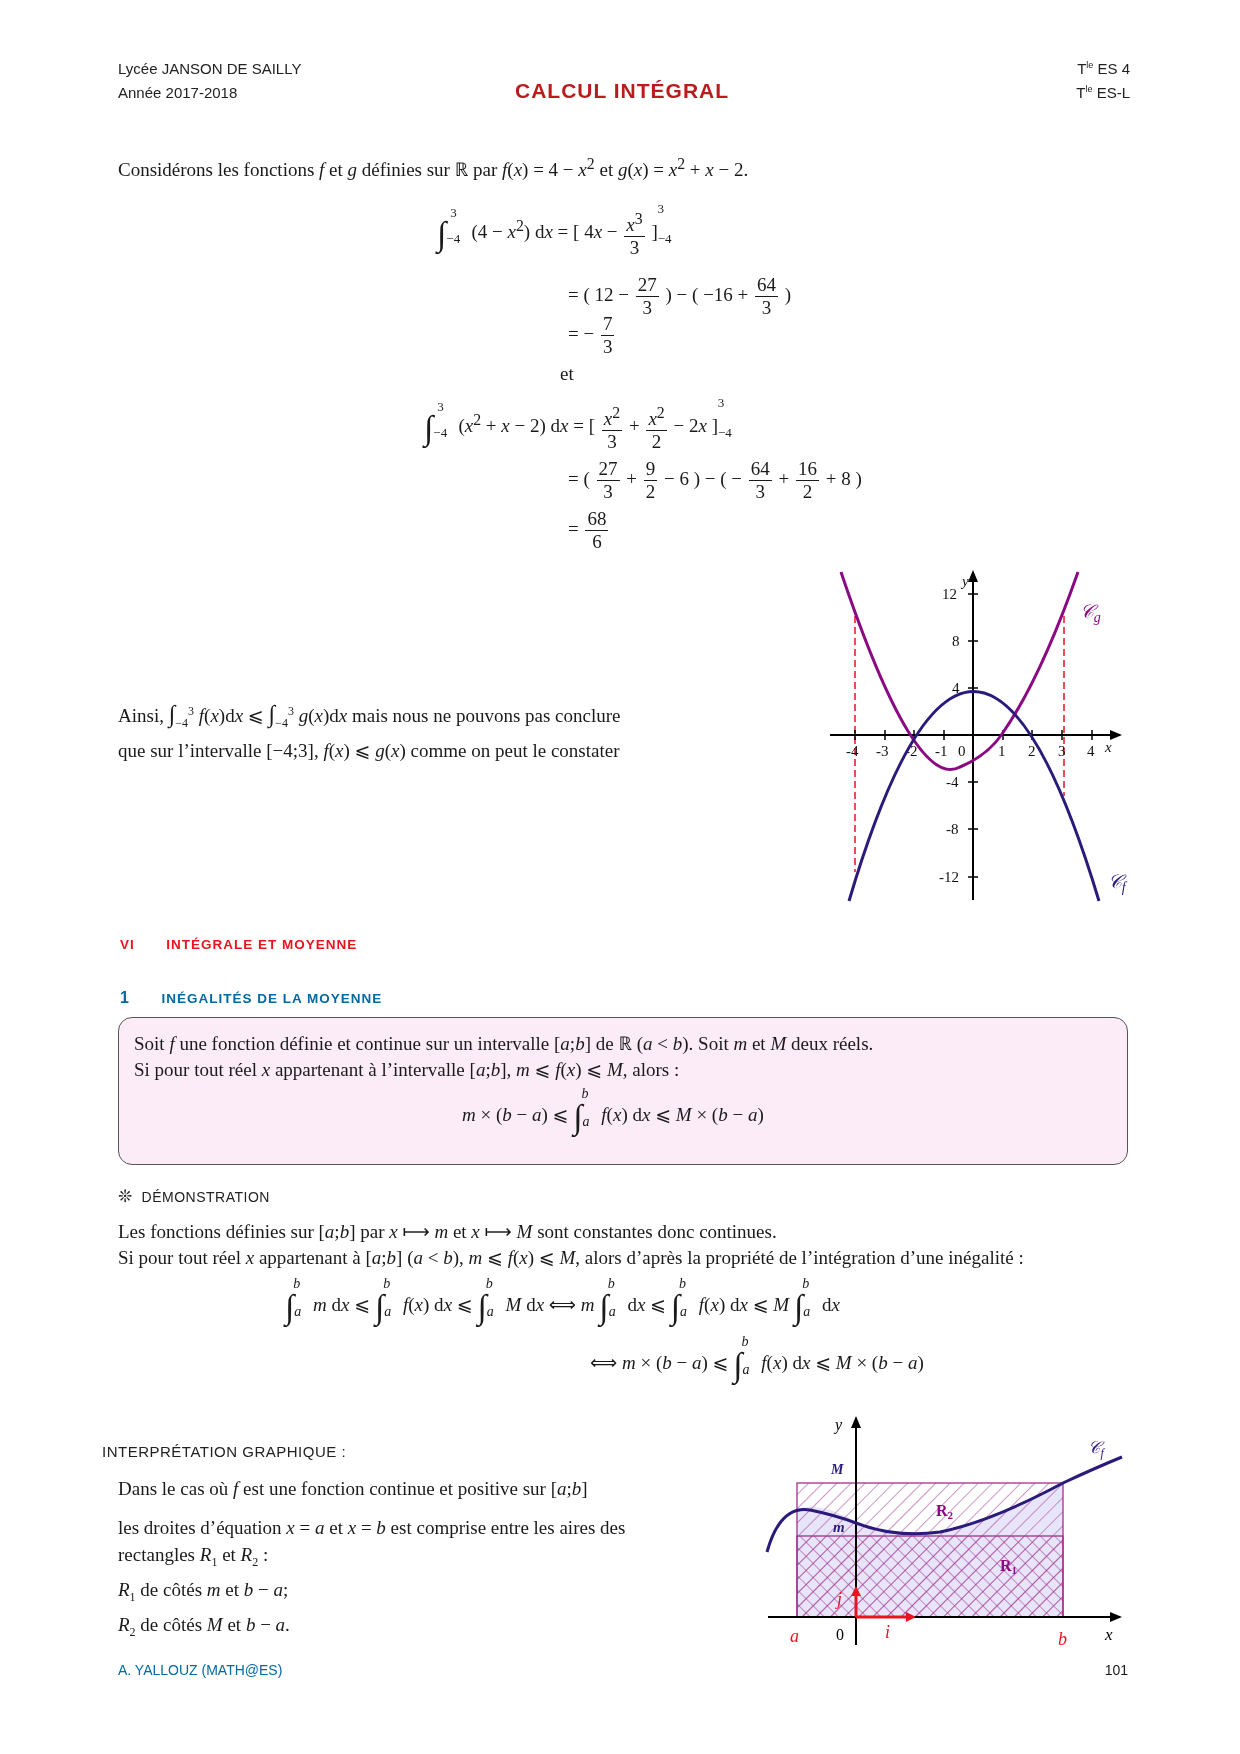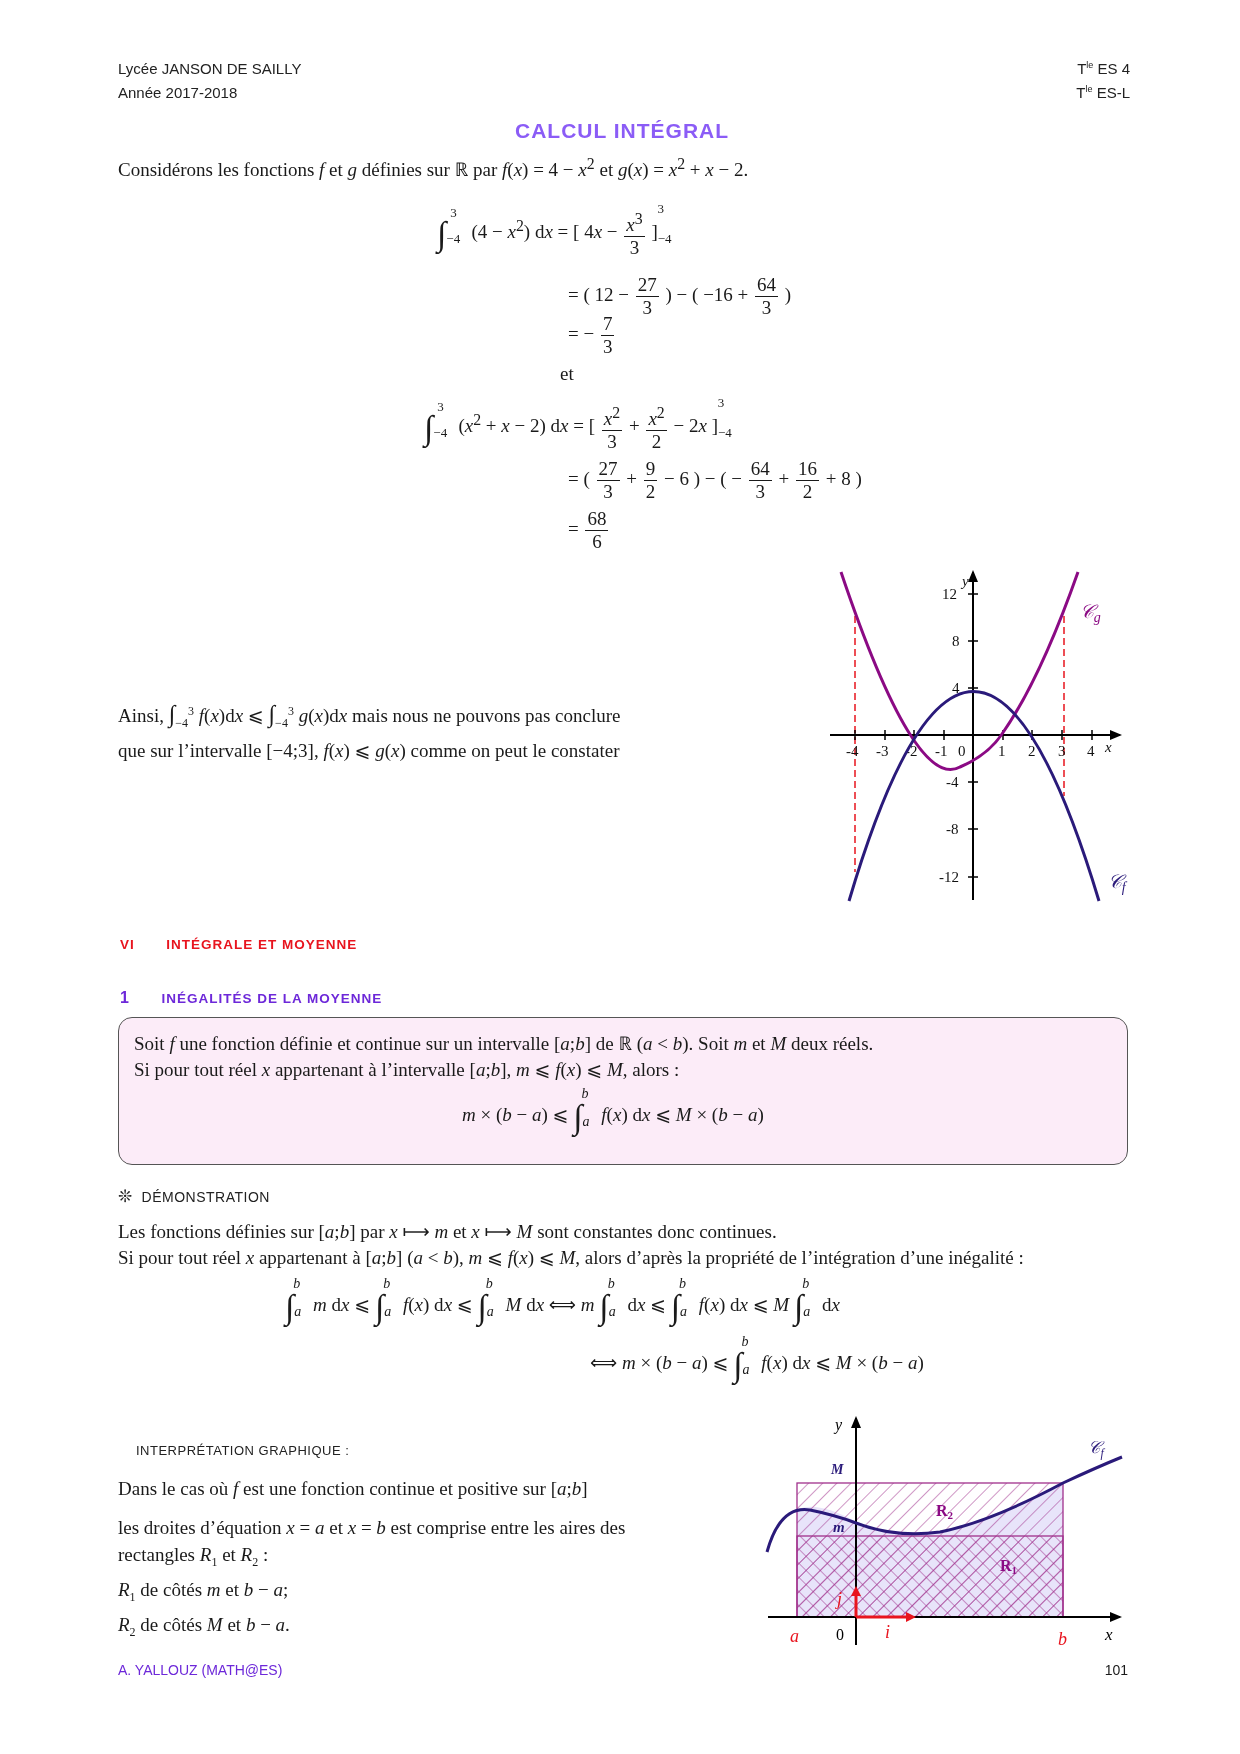--- a/index.html
+++ b/index.html
@@ -1,26 +1,26 @@
 <!DOCTYPE html>
 <html><head>
 <meta charset="utf-8">
 <style>
   html, body { margin:0; padding:0; background:#ffffff; }
   body { width:1240px; height:1754px; position:relative; overflow:hidden;
          font-family:"DejaVu Serif", serif; color:#1a1a1a; }
   .abs { position:absolute; }
   .hdr { font-family:"Liberation Sans", sans-serif; font-size:15px; color:#222; }
-  .title { font-family:"Liberation Sans", sans-serif; font-size:21px; font-weight:bold; color:#8b5cf6; letter-spacing:1px;margin-top:40px; }
+  .title { font-family:"Liberation Sans", sans-serif; font-size:21px; font-weight:bold; color:#b91c1c; letter-spacing:1px; }
   .txt { font-family:"Liberation Serif", serif; font-size:19px; line-height:27px; }
   .math { font-family:"Liberation Serif", serif; font-size:19px; }
   .it { font-style:italic; }
   .sec { font-family:"Liberation Sans", sans-serif; font-weight:bold; font-size:13.5px; letter-spacing:1px; }
   .red { color:#e8141e; }
-  .blue { color:#6d28d9; }
+  .blue { color:#0369a1; }
   .theorem { position:absolute; left:118px; top:1017px; width:1008px; height:146px;
              border:1px solid #555; border-radius:14px; background:#fcecf8; }
   .small-caps { font-family:"Liberation Sans", sans-serif; font-size:14px; letter-spacing:0.5px; color:#222; }
   .frac { display:inline-flex; flex-direction:column; align-items:center; vertical-align:middle; margin:0 2px; }
   .frac .n { border-bottom:1.5px solid #1a1a1a; padding:0 2px; line-height:22px; }
   .frac .d { line-height:22px; }
   .int { font-size:34px; vertical-align:middle; }
   .footer { font-family:"Liberation Sans", sans-serif; font-size:14px; }
   svg text { font-family:"Liberation Serif", serif; }
 </style>
@@ -180,21 +180,21 @@
   <span class="int">∫</span><sub style="font-size:14px" class="it">a</sub><sup style="font-size:14px;position:relative;top:-16px;left:-8px" class="it">b</sup> <i>f</i>(<i>x</i>) d<i>x</i> ⩽
   <span class="int">∫</span><sub style="font-size:14px" class="it">a</sub><sup style="font-size:14px;position:relative;top:-16px;left:-8px" class="it">b</sup> <i>M</i> d<i>x</i> ⟺
   <i>m</i> <span class="int">∫</span><sub style="font-size:14px" class="it">a</sub><sup style="font-size:14px;position:relative;top:-16px;left:-8px" class="it">b</sup> d<i>x</i> ⩽
   <span class="int">∫</span><sub style="font-size:14px" class="it">a</sub><sup style="font-size:14px;position:relative;top:-16px;left:-8px" class="it">b</sup> <i>f</i>(<i>x</i>) d<i>x</i> ⩽
   <i>M</i> <span class="int">∫</span><sub style="font-size:14px" class="it">a</sub><sup style="font-size:14px;position:relative;top:-16px;left:-8px" class="it">b</sup> d<i>x</i>
 </div>
 <div class="abs math" style="left:590px;top:1346px;">
   ⟺ <i>m</i> × (<i>b</i> − <i>a</i>) ⩽ <span class="int">∫</span><sub style="font-size:14px" class="it">a</sub><sup style="font-size:14px;position:relative;top:-16px;left:-8px" class="it">b</sup> <i>f</i>(<i>x</i>) d<i>x</i> ⩽ <i>M</i> × (<i>b</i> − <i>a</i>)
 </div>
 
-<div class="abs small-caps" style="left:136px;top:1443px;font-size:13px">INTERPRÉTATION GRAPHIQUE :</div>
+<div class="abs small-caps" style="left:102px;top:1443px;font-size:15px">INTERPRÉTATION GRAPHIQUE :</div>
 <div class="abs txt" style="left:118px;top:1475px;">Dans le cas où <i>f</i> est une fonction continue et positive sur [<i>a</i>;<i>b</i>]</div>
 <div class="abs txt" style="left:118px;top:1514px;width:620px;">
   <div>les droites d’équation <i>x</i> = <i>a</i> et <i>x</i> = <i>b</i> est comprise entre les aires des</div>
   <div>rectangles <i>R</i><sub style="font-size:12px">1</sub> et <i>R</i><sub style="font-size:12px">2</sub> :</div>
   <div><i>R</i><sub style="font-size:12px">1</sub> de côtés <i>m</i> et <i>b</i> − <i>a</i>;</div>
   <div><i>R</i><sub style="font-size:12px">2</sub> de côtés <i>M</i> et <i>b</i> − <i>a</i>.</div>
 </div>
 
 <svg class="abs" style="left:760px;top:1410px;" width="380" height="250" viewBox="760 1410 380 250">
   <defs>

